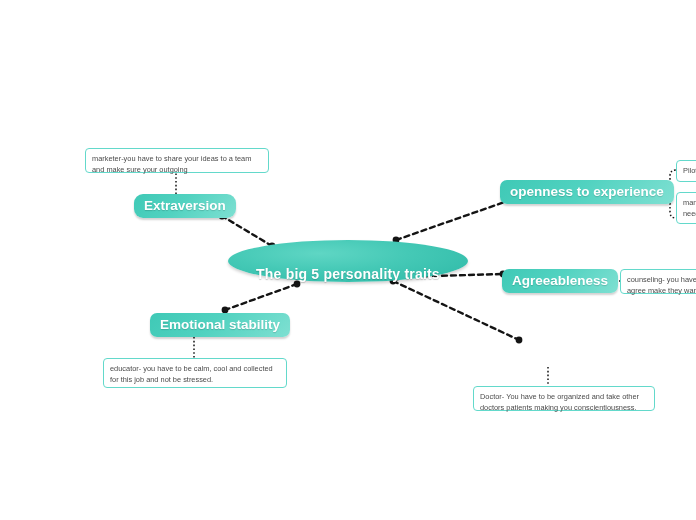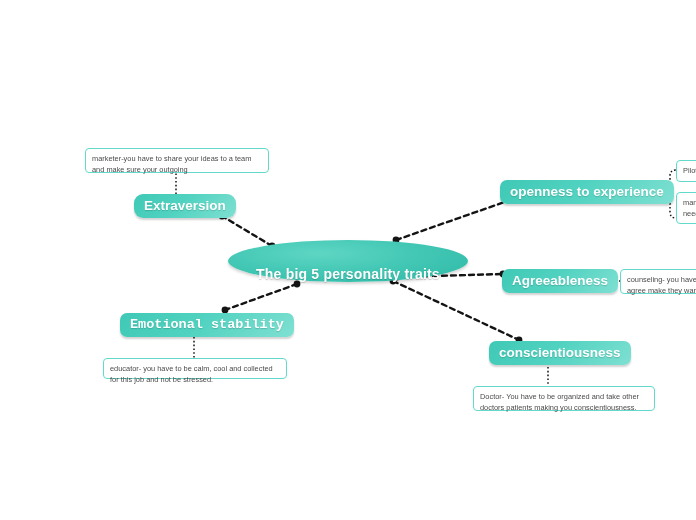--- a/index.html
+++ b/index.html
@@ -127,25 +127,22 @@
   </div>
 
   <div class="branch-node" style="left:500px; top:180px;">
     <span>openness to experience</span>
   </div>
 
   <div class="branch-node" style="left:502px; top:269px;">
     <span>Agreeableness</span>
   </div>
 
-  <div class="branch-node" style="left:489px; top:341px;">
-    <span>conscientiousness</span>
-  </div>
 
-  <div class="branch-node" style="left:120px; top:313px;font-family:Liberation Mono, monospace;">
+  <div class="branch-node" style="left:150px; top:313px;">
     <span>Emotional stability</span>
   </div>
 
   <div class="leaf-note" style="left:85px; top:148px; width:184px; height:25px;">
     <span>marketer-you have to share your ideas to a team and make sure your outgoing</span>
   </div>
 
   <div class="leaf-note nowrap" style="left:676px; top:160px; width:54px; height:22px;">
     <span>Pilot- a new</span>
   </div>
@@ -155,17 +152,17 @@
   </div>
 
   <div class="leaf-note" style="left:620px; top:269px; width:96px; height:25px;">
     <span>counseling- you have agree make they want</span>
   </div>
 
   <div class="leaf-note" style="left:457px; top:386px; width:182px; height:25px;margin-left:16px;">
     <span>Doctor- You have to be organized and take other doctors patients making you conscientiousness.</span>
   </div>
 
-  <div class="leaf-note" style="left:103px; top:358px; width:184px; height:21px;">
+  <div class="leaf-note" style="left:103px; top:358px; width:184px; height:30px;">
     <span>educator- you have to be calm, cool and collected for this job and not be stressed.</span>
   </div>
 
 </div>
 
 </body></html>

